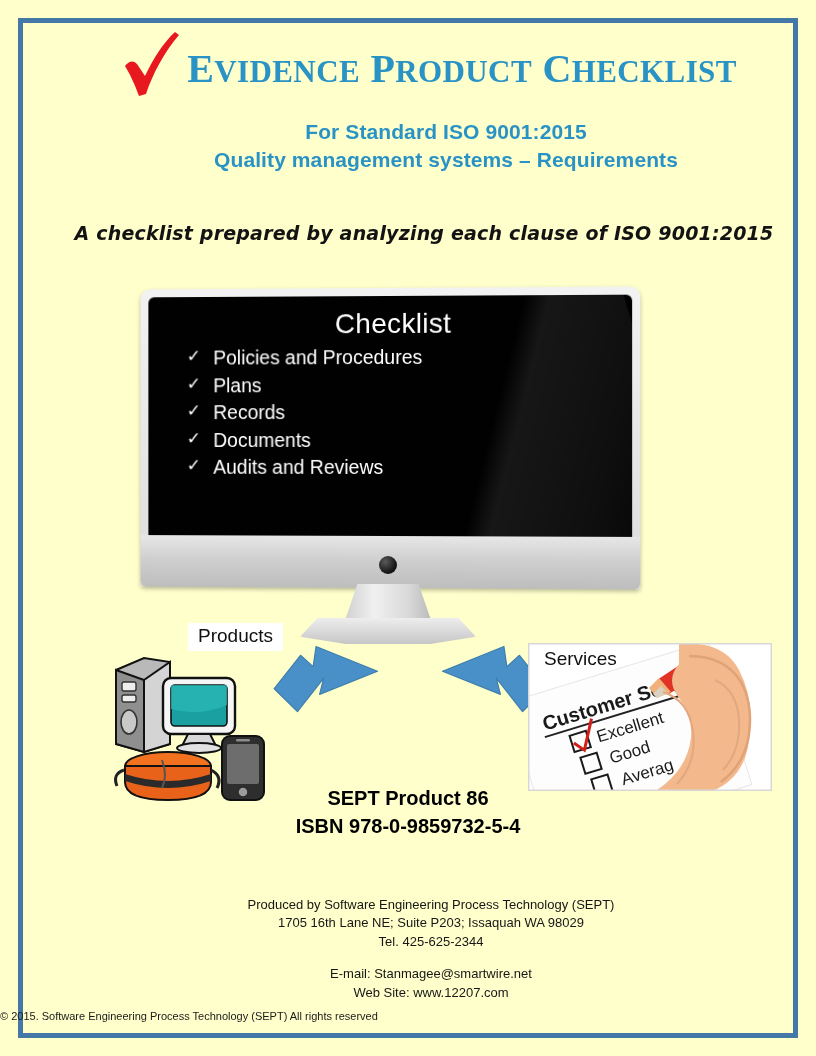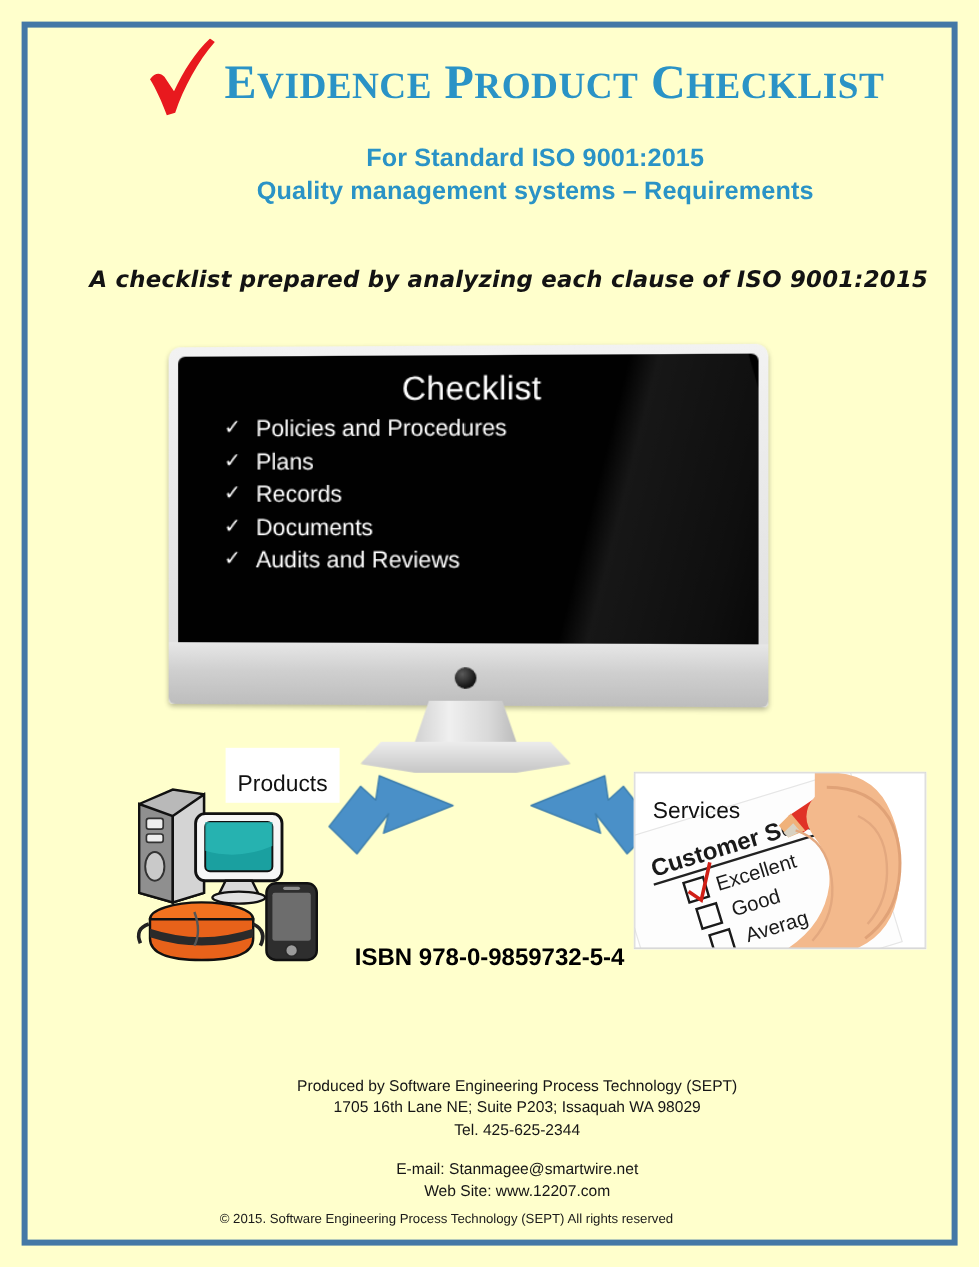--- a/index.html
+++ b/index.html
@@ -150,21 +150,21 @@
 
   
   .products-img{
     position:absolute;left:110px;top:648px;width:170px;height:158px;
   }
   .label-box{
     position:absolute;
     background:#ffffff;
     font-size:19px;
     color:#111;
-    padding:20px 10px 4px 10px;
+    padding:2px 10px 4px 10px;
     font-family:"Liberation Sans", sans-serif;
     white-space:nowrap;
   }
   .label-products{left:188px;top:623px;}
   .label-services{left:534px;top:646px;z-index:6;background:transparent;}
 
   
   .services-img{
     position:absolute;left:528px;top:643px;width:242px;height:146px;
     background:#ffffff;
@@ -186,21 +186,21 @@
   
   .footer{
     position:absolute;left:0;top:896px;width:816px;
     text-align:center;
     color:#161616;
   }
   .f-line{font-size:13px;line-height:1.42;padding-left:46px;}
   .f-gap{height:14px;}
   .copyright{
     position:absolute;left:0;top:1010px;width:744px;
-    text-align:center;font-size:11px;color:#1a1a1a;
+    font-size:11px;color:#1a1a1a;
   }
 </style>
 </head>
 <body>
 
 <div id="page">
 
   <div class="page-border"></div>
 
   <div class="header">
@@ -337,20 +337,21 @@
         <path d="M186 36 q22 10 24 40 q2 30 -16 50" fill="none" stroke="#e3a87f" stroke-width="2"></path>
         <path d="M134 48 q26 8 30 40 q4 30 -16 52" fill="none" stroke="#e3a87f" stroke-width="2"></path>
       </g>
       <rect x="0" y="0" width="242" height="146" fill="none" stroke="#d8d8d8" stroke-width="1"></rect>
     </svg>
   </div>
 
   <div class="label-box label-services">Services</div>
 
   <div class="product-block">
+    <div>SEPT Product 86</div>
     <div>ISBN  978-0-9859732-5-4</div>
   </div>
 
   <div class="footer">
     <div class="f-line">Produced by Software Engineering Process Technology (SEPT)</div>
     <div class="f-line">1705 16th Lane NE; Suite P203; Issaquah WA 98029</div>
     <div class="f-line">Tel.  425-625-2344</div>
     <div class="f-gap"></div>
     <div class="f-line">E-mail: Stanmagee@smartwire.net</div>
     <div class="f-line">Web Site: www.12207.com</div>

